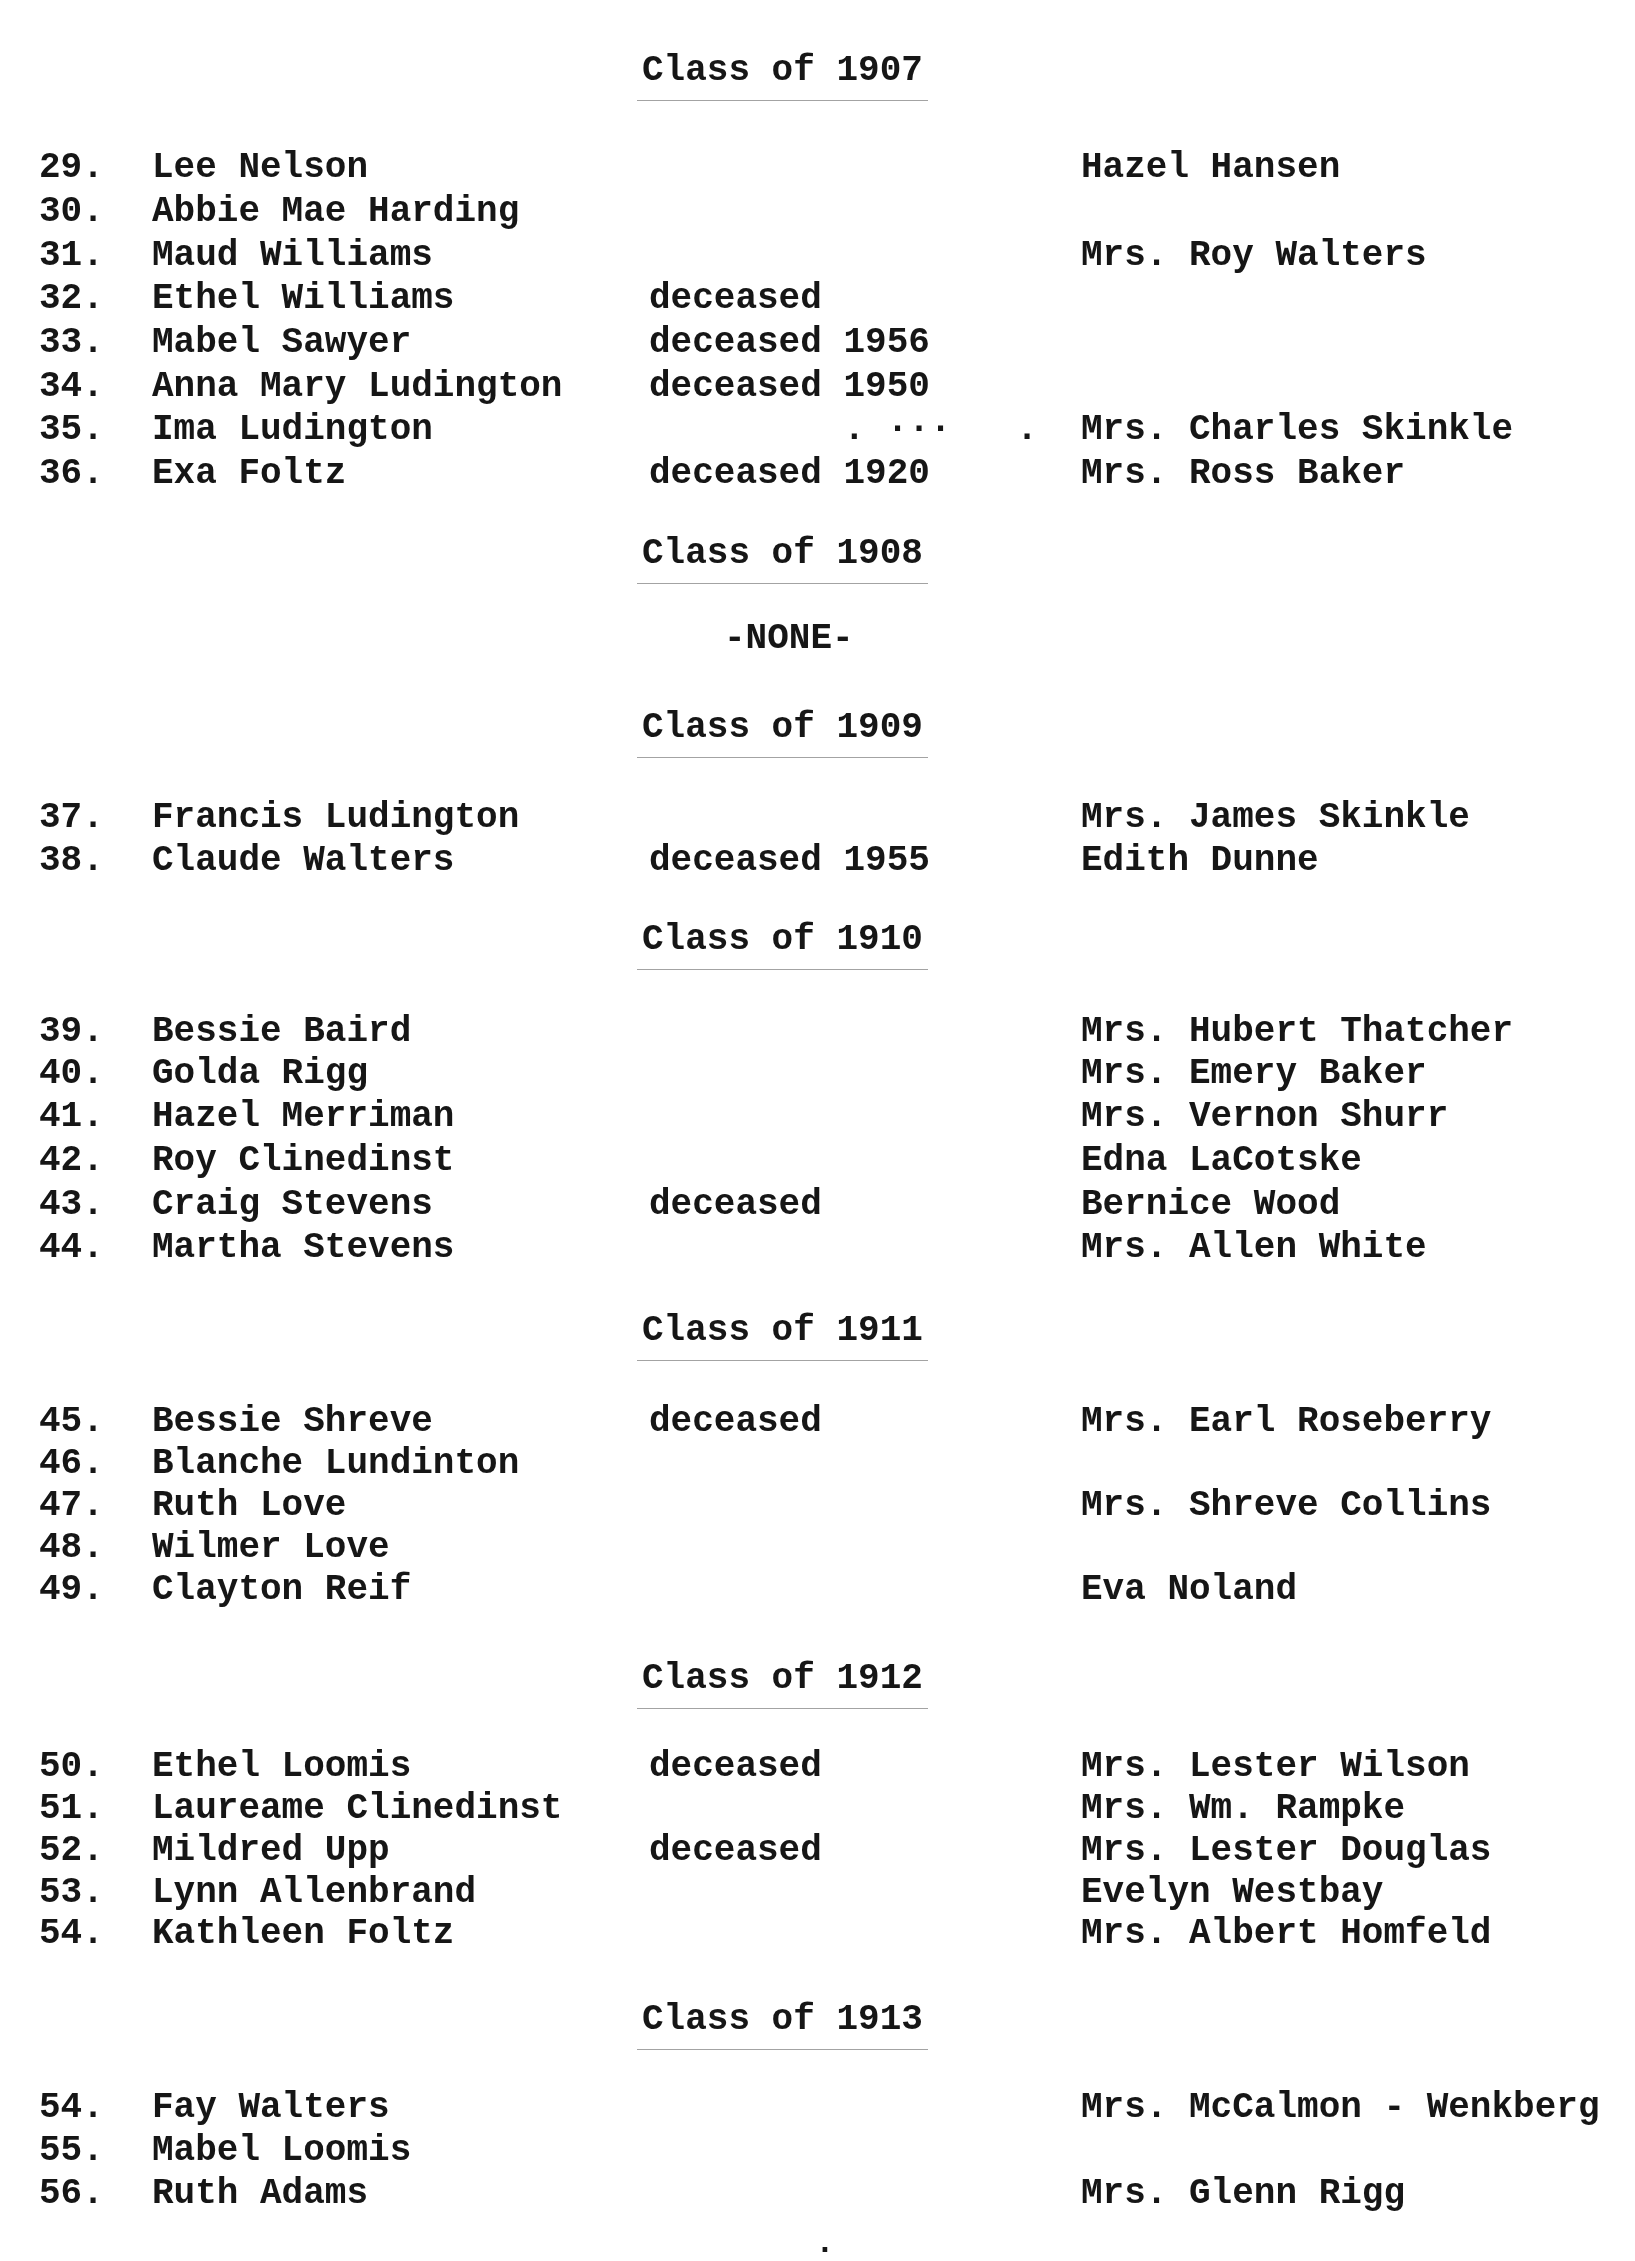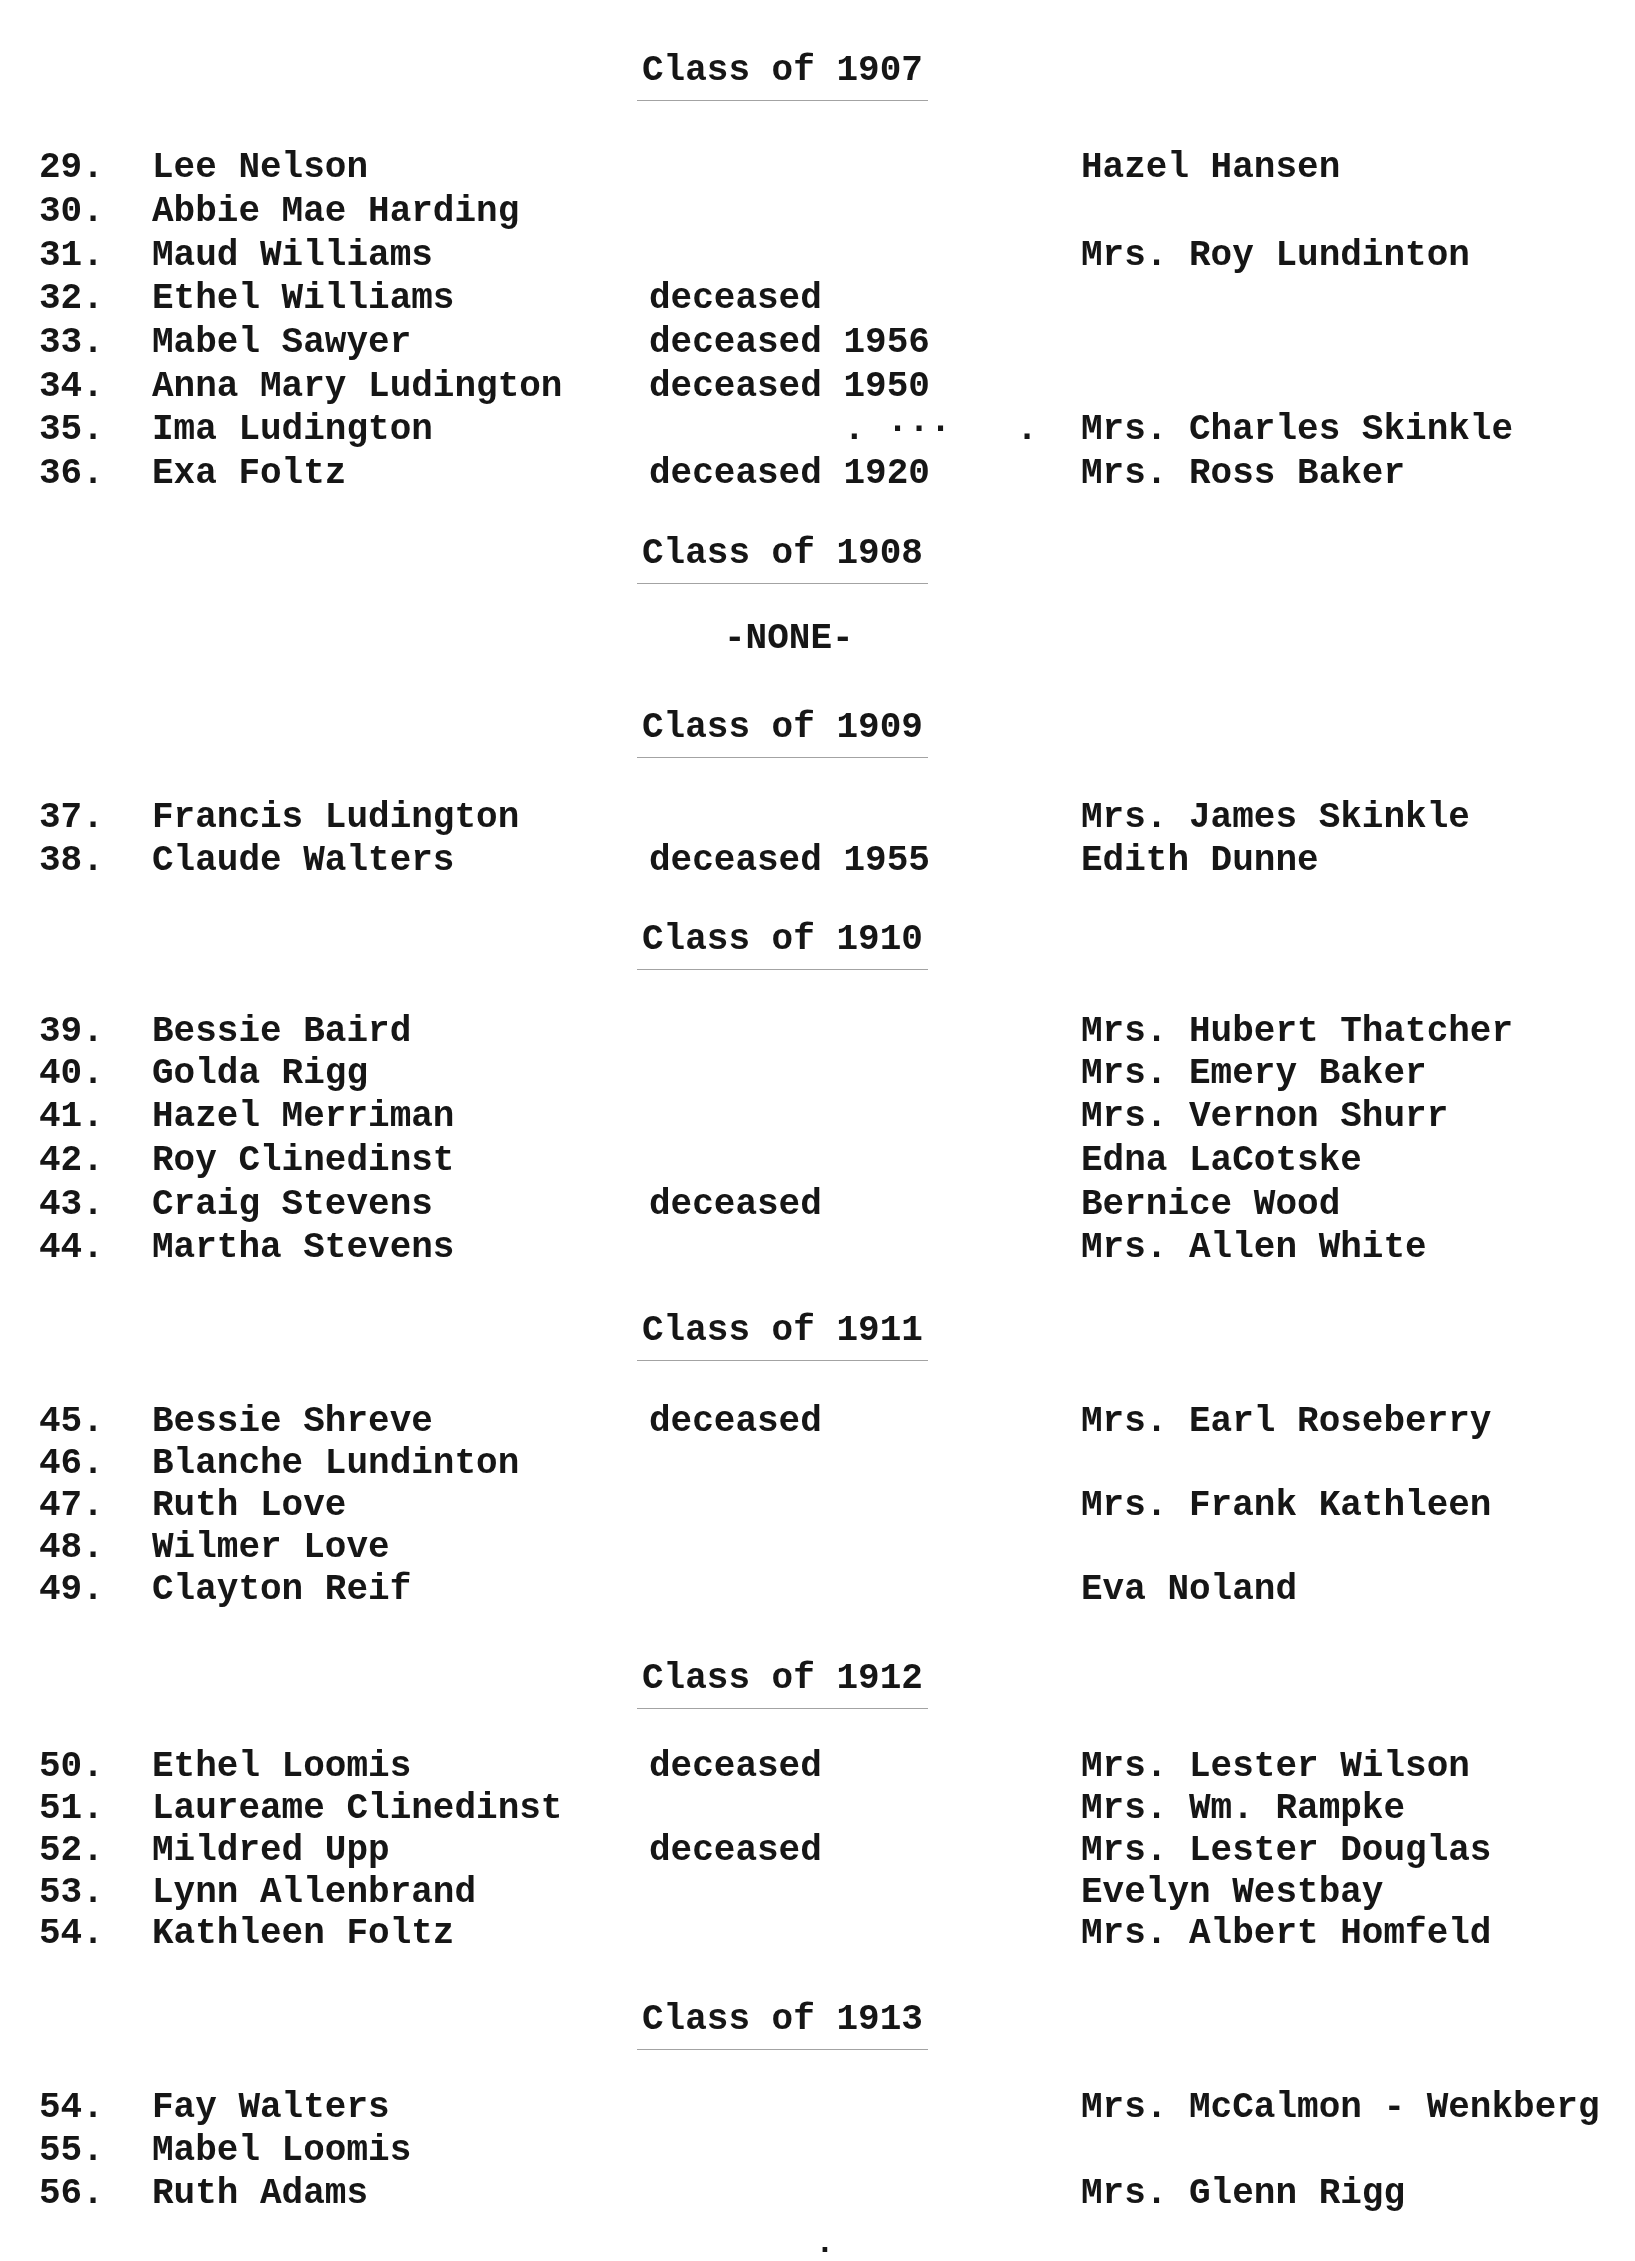--- a/index.html
+++ b/index.html
@@ -67,21 +67,21 @@
         <span class="col-name">Lee Nelson</span>
         <span class="col-married">Hazel Hansen</span>
       </div>
       <div class="line" style="top: 191px;">
         <span class="col-num">30.</span>
         <span class="col-name">Abbie Mae Harding</span>
       </div>
       <div class="line" style="top: 235px;">
         <span class="col-num">31.</span>
         <span class="col-name">Maud Williams</span>
-        <span class="col-married">Mrs. Roy Lundinton</span>
+        <span class="col-married">Mrs. Roy Walters</span>
       </div>
       <div class="line" style="top: 278px;">
         <span class="col-num">32.</span>
         <span class="col-name">Ethel Williams</span>
         <span class="col-status">deceased</span>
       </div>
       <div class="line" style="top: 322px;">
         <span class="col-num">33.</span>
         <span class="col-name">Mabel Sawyer</span>
         <span class="col-status">deceased 1956</span>
@@ -174,21 +174,21 @@
         <span class="col-status">deceased</span>
         <span class="col-married">Mrs. Earl Roseberry</span>
       </div>
       <div class="line" style="top: 1443px;">
         <span class="col-num">46.</span>
         <span class="col-name">Blanche Lundinton</span>
       </div>
       <div class="line" style="top: 1485px;">
         <span class="col-num">47.</span>
         <span class="col-name">Ruth Love</span>
-        <span class="col-married">Mrs. Frank Kathleen</span>
+        <span class="col-married">Mrs. Shreve Collins</span>
       </div>
       <div class="line" style="top: 1527px;">
         <span class="col-num">48.</span>
         <span class="col-name">Wilmer Love</span>
       </div>
       <div class="line" style="top: 1569px;">
         <span class="col-num">49.</span>
         <span class="col-name">Clayton Reif</span>
         <span class="col-married">Eva Noland</span>
       </div>

